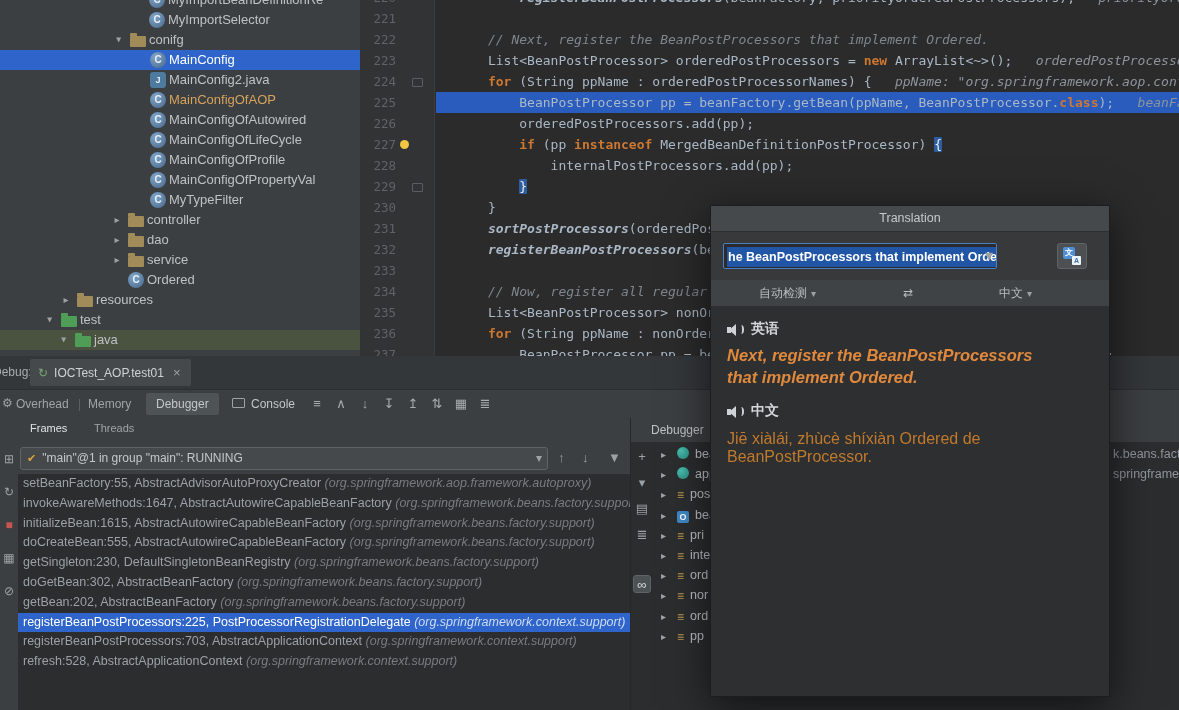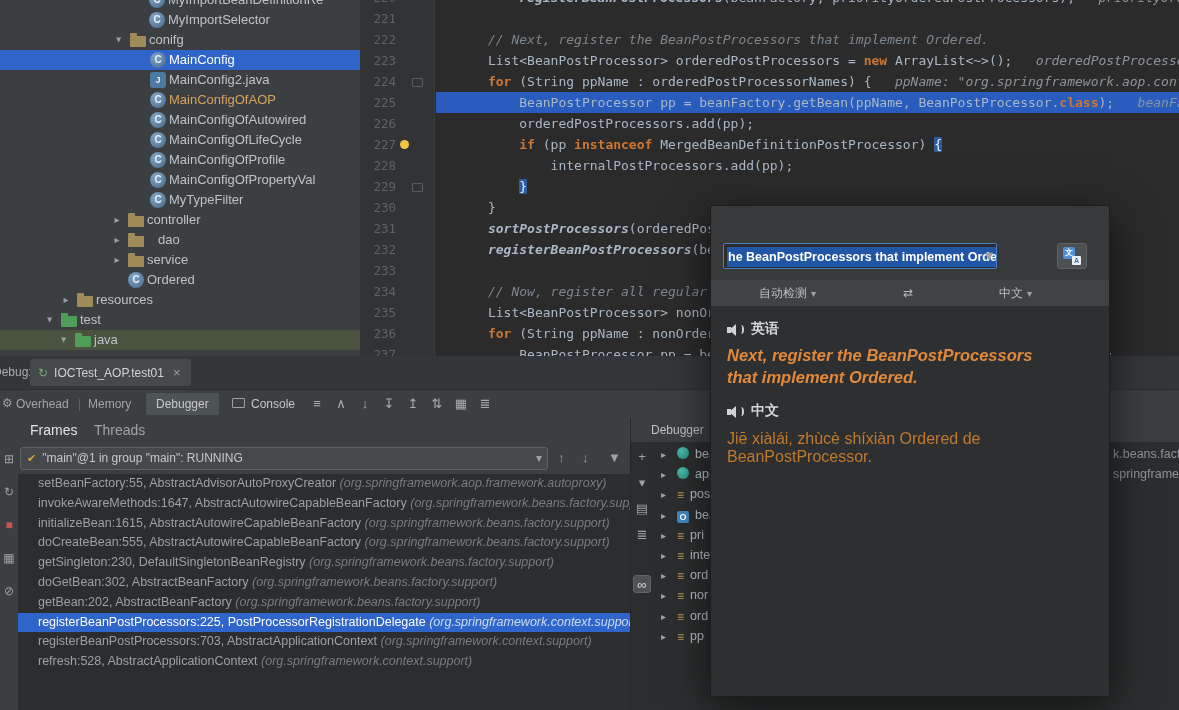--- a/index.html
+++ b/index.html
@@ -59,29 +59,29 @@
   #dbg-icons{position:absolute;left:305px;top:3px;height:22px;white-space:nowrap;}
   .dbg-ic{display:inline-block;width:24px;text-align:center;line-height:22px;color:#a7acb0;font-size:13px;}
 
   
   #left-strip{position:absolute;left:0;top:418px;width:18px;height:292px;background:#3c3f41;border-right:1px solid #303234;}
   .strip-ic{position:absolute;left:1px;width:16px;text-align:center;color:#9da2a6;font-size:12px;}
 
   
   #frames{position:absolute;left:18px;top:418px;width:612px;height:292px;background:#2b2d2e;}
   .ftabs{position:absolute;left:0;top:0;width:100%;height:25px;background:#3c3f41;}
-  .ftab{position:absolute;top:4px;font-size:14px;color:#9fa4a8;padding:0 4px;}
+  .ftab{position:absolute;top:4px;font-size:11px;color:#9fa4a8;padding:0 4px;}
   .ftab.sel{color:#e0e3e6;}
   .thread-row{position:absolute;left:0;top:25px;width:100%;height:31px;background:#3c3f41;}
   .thread-dd{position:absolute;left:2px;top:4px;width:528px;height:23px;background:#45494c;border:1px solid #5e6366;border-radius:3px;line-height:21px;font-size:12px;color:#c3c8cc;box-sizing:border-box;white-space:nowrap;overflow:hidden;}
   .chk{color:#d9a33c;margin:0 6px;font-size:11px;}
   .dd-arrow{position:absolute;right:5px;top:0;color:#9da2a6;}
   .fnav{position:absolute;top:7px;color:#9da2a6;font-size:13px;}
   #frames-list{position:absolute;left:0;top:56px;width:100%;bottom:0;overflow:hidden;font-size:12.5px;}
-  .frow{height:19.8px;line-height:19.8px;padding-left:20px;white-space:nowrap;overflow:hidden;color:#9ba1a8;}
+  .frow{height:19.8px;line-height:19.8px;padding-left:5px;white-space:nowrap;overflow:hidden;color:#9ba1a8;}
   .frow .fp{color:#787d82;font-style:italic;}
   .frow.sel{background:#2f65ca;color:#fff;}
   .frow.sel .fp{color:#cddcf2;}
 
   
   #vars{position:absolute;left:630px;top:418px;width:549px;height:292px;background:#2b2d2e;border-left:1px solid #26282a;}
   .vhead{position:absolute;left:0;top:0;width:100%;height:25px;background:#3c3f41;border-bottom:1px solid #2c2e30;font-size:12px;color:#bfc3c7;line-height:25px;padding-left:20px;box-sizing:border-box;}
   #vars-toolbar{position:absolute;left:0;top:25px;width:22px;bottom:0;}
   .vtb-ic{position:absolute;left:2px;width:18px;text-align:center;color:#9da2a6;font-size:13px;}
   .vtb-ic.boxed{background:#4c5154;border:1px solid #5e6366;border-radius:3px;color:#d6dade;height:18px;line-height:18px;box-sizing:border-box;}
@@ -174,21 +174,21 @@
           <span class="tree-label" style="left: 169px;">MyTypeFilter</span>
         </div>
         <div class="tree-row" style="top: 210px;">
           <span class="tree-arrow" style="left: 111px;">▸</span>
           <span class="ti ti-folder" style="left: 128px;"></span>
           <span class="tree-label" style="left: 147px;">controller</span>
         </div>
         <div class="tree-row" style="top: 230px;">
           <span class="tree-arrow" style="left: 111px;">▸</span>
           <span class="ti ti-folder" style="left: 128px;"></span>
-          <span class="tree-label" style="left: 147px; margin-left: 11px;">dao</span>
+          <span class="tree-label" style="left: 147px;">dao</span>
         </div>
         <div class="tree-row" style="top: 250px;">
           <span class="tree-arrow" style="left: 111px;">▸</span>
           <span class="ti ti-folder" style="left: 128px;"></span>
           <span class="tree-label" style="left: 147px;">service</span>
         </div>
         <div class="tree-row" style="top: 270px;">
           <span class="ti ti-class" style="left: 128px;">C</span>
           <span class="tree-label" style="left: 147px;">Ordered</span>
         </div>
@@ -286,20 +286,21 @@
         <div class="vrow"><span class="varrow">▸</span><span class="vic vic-list">≡</span><span class="vname">pri</span></div>
         <div class="vrow"><span class="varrow">▸</span><span class="vic vic-list">≡</span><span class="vname">inte</span></div>
         <div class="vrow"><span class="varrow">▸</span><span class="vic vic-list">≡</span><span class="vname">ord</span></div>
         <div class="vrow"><span class="varrow">▸</span><span class="vic vic-list">≡</span><span class="vname">nor</span></div>
         <div class="vrow"><span class="varrow">▸</span><span class="vic vic-list">≡</span><span class="vname">ord</span></div>
         <div class="vrow"><span class="varrow">▸</span><span class="vic vic-list">≡</span><span class="vname">pp</span></div>
       </div>
   </div>
 
   <div id="tpopup">
+    <div class="ttitle"><span>Translation</span></div>
     <div class="tfield">
       <span class="tsel">he BeanPostProcessors that implement Ordered.</span>
       <span class="tdd">▾</span>
     </div>
     <div class="tbtn">
       <span class="ic-trans">
           <i class="zh">文</i>
           <i class="en">A</i>
         </span>
     </div>

